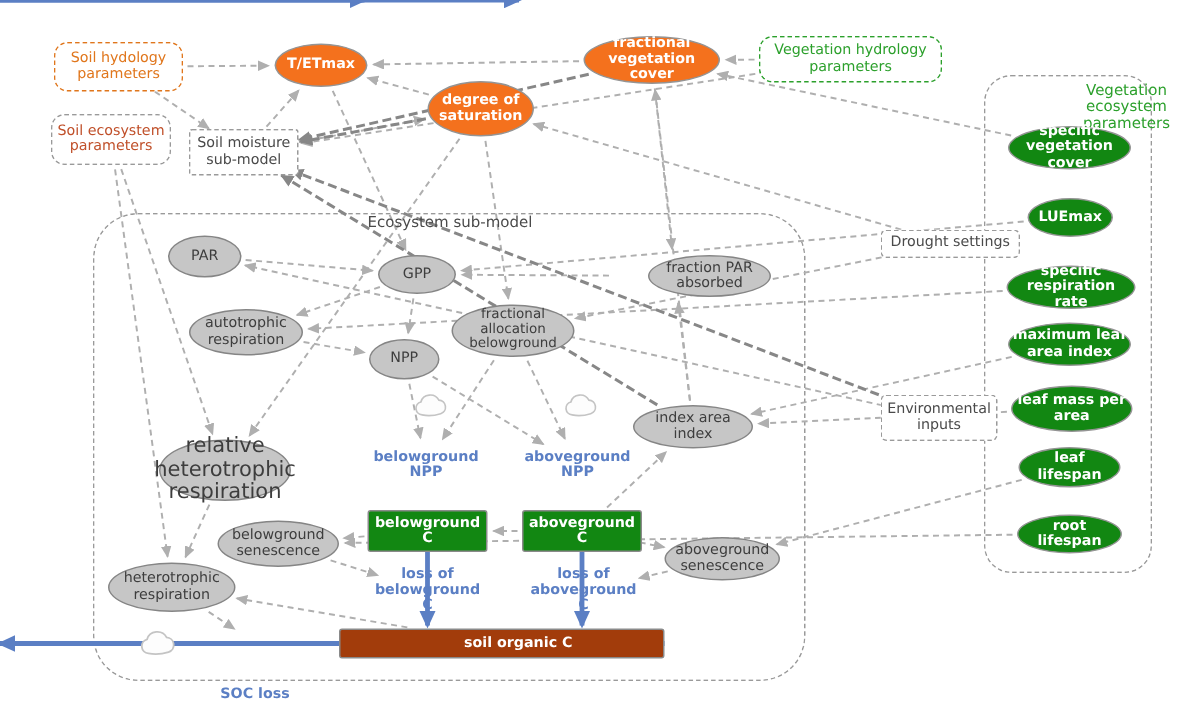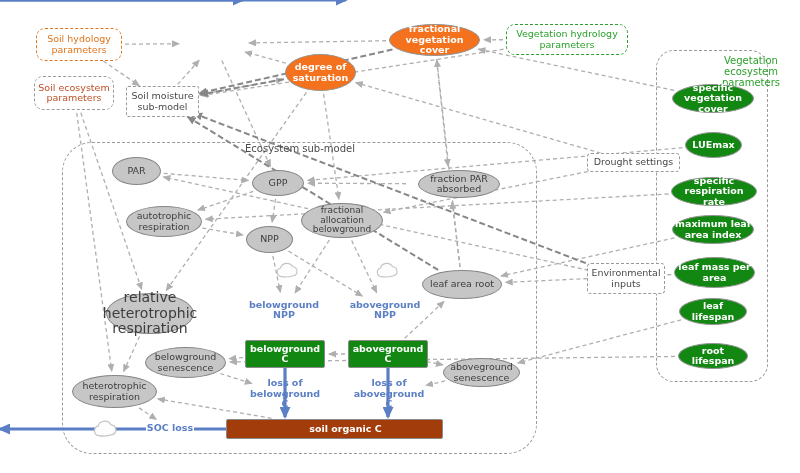--- a/index.html
+++ b/index.html
@@ -18,21 +18,21 @@
   .rect.brownbox{background:var(--brown);border:1px solid #8a8a8a;color:#fff;font-weight:bold;padding-left:22px;}
   .pbox{border:1.6px dashed #9a9a9a;border-radius:9px;background:#fff;}
   .pbox.ob{border-color:var(--orange_text);color:var(--orange_text);}
   .pbox.rb{color:var(--rust_text);}
   .pbox.gb{border-color:var(--green_text);color:var(--green_text);}
   .pbox.nb{color:#4a4a4a;}
   .subm{border:1.5px dashed #9a9a9a;border-radius:2px;color:#4a4a4a;background:#fff;}
   .heading{position:absolute;text-align:center;font-size:10px;color:#4a4a4a;white-space:pre-line;}
   .heading.greent{color:var(--green_text);padding-left:40px;}
   .bluelabel{color:var(--blue);font-weight:bold;background:transparent;}
-  .whitebg{background:#fff;}
+  .whitebg{background:#fff;margin-top:35px;}
   .cloud{position:absolute;}
 </style>
 </head>
 <body>
 <div id="stage">
 
   <div class="container" style="left:62px;top:142px;width:473px;height:310px;border-radius:30px;"></div>
   <div class="container" style="left:656px;top:50px;width:110px;height:330px;border-radius:18px;"></div>
 
   <svg id="edges" width="800" height="473">
@@ -113,48 +113,49 @@
   <div class="node pbox rb" style="left:34px;top:76px;width:80px;height:34px;" id="n-soil_ecosystem_params">Soil ecosystem
 parameters</div>
   <div class="node pbox gb" style="left:506px;top:24px;width:122px;height:31px;" id="n-vegetation_hydrology_params">Vegetation hydrology
 parameters</div>
   <div class="node pbox nb" style="left:587px;top:153px;width:93px;height:19px;border-radius:4px;" id="n-drought_settings">Drought settings</div>
   <div class="node subm" style="left:126px;top:86px;width:73px;height:31px;" id="n-soil_moisture_submodel">Soil moisture
 sub-model</div>
   <div class="node pbox nb" style="left:587px;top:263px;width:78px;height:31px;border-radius:4px;" id="n-environmental_inputs">Environmental
 inputs</div>
 
+  <div class="node ell orange" style="left:183px;top:29px;width:62px;height:29px;" id="n-t_etmax">T/ETmax</div>
   <div class="node ell orange" style="left:285px;top:54px;width:71px;height:37px;" id="n-degree_of_saturation">degree of
 saturation</div>
   <div class="node ell orange" style="left:389px;top:24px;width:91px;height:32px;" id="n-fractional_vegetation_cover">fractional
 vegetation cover</div>
 
   <div class="node ell greenf" style="left:672px;top:84px;width:82px;height:29px;" id="n-specific_vegetation_cover">specific
 vegetation cover</div>
   <div class="node ell greenf" style="left:685px;top:132px;width:57px;height:26px;" id="n-luemax">LUEmax</div>
   <div class="node ell greenf" style="left:671px;top:177px;width:86px;height:29px;" id="n-specific_respiration_rate">specific
 respiration rate</div>
   <div class="node ell greenf" style="left:674px;top:257px;width:81px;height:31px;" id="n-leaf_mass_per_area">leaf mass per
 area</div>
   <div class="node ell greenf" style="left:672px;top:215px;width:82px;height:29px;" id="n-maximum_leaf_area_index">maximum leaf
 area index</div>
   <div class="node ell greenf" style="left:679px;top:298px;width:68px;height:27px;" id="n-leaf_lifespan">leaf lifespan</div>
   <div class="node ell greenf" style="left:678px;top:343px;width:70px;height:26px;" id="n-root_lifespan">root lifespan</div>
 
   <div class="node ell grayf" style="left:112px;top:157px;width:49px;height:28px;" id="n-par">PAR</div>
   <div class="node ell grayf" style="left:252px;top:170px;width:52px;height:26px;" id="n-gpp">GPP</div>
-  <div class="node ell grayf" style="left:418px;top:170px;width:82px;height:28px;" id="n-fraction_par_absorbed">fraction PAR
+  <div class="node ell grayf" style="left:432px;top:170px;width:82px;height:28px;" id="n-fraction_par_absorbed">fraction PAR
 absorbed</div>
   <div class="node ell grayf" style="left:126px;top:206px;width:76px;height:31px;" id="n-autotrophic_respiration">autotrophic
 respiration</div>
   <div class="node ell grayf" style="left:301px;top:203px;width:82px;height:35px;font-size:9px;" id="n-fractional_allocation_belowground">fractional
 allocation
 belowground</div>
   <div class="node ell grayf" style="left:246px;top:226px;width:47px;height:27px;" id="n-npp">NPP</div>
-  <div class="node ell grayf" style="left:422px;top:270px;width:80px;height:29px;" id="n-leaf_area_index">leaf area root</div>
+  <div class="node ell grayf" style="left:422px;top:270px;width:80px;height:29px;" id="n-leaf_area_index">index area index</div>
   <div class="node ell grayf" style="left:106px;top:293px;width:88px;height:41px;font-size:14px;" id="n-relative_heterotrophic_respiration">relative
 heterotrophic
 respiration</div>
   <div class="node ell grayf" style="left:145px;top:347px;width:81px;height:31px;" id="n-belowground_senescence">belowground
 senescence</div>
   <div class="node ell grayf" style="left:443px;top:358px;width:77px;height:29px;" id="n-aboveground_senescence">aboveground
 senescence</div>
   <div class="node ell grayf" style="left:72px;top:375px;width:85px;height:33px;" id="n-heterotrophic_respiration">heterotrophic
 respiration</div>
 

